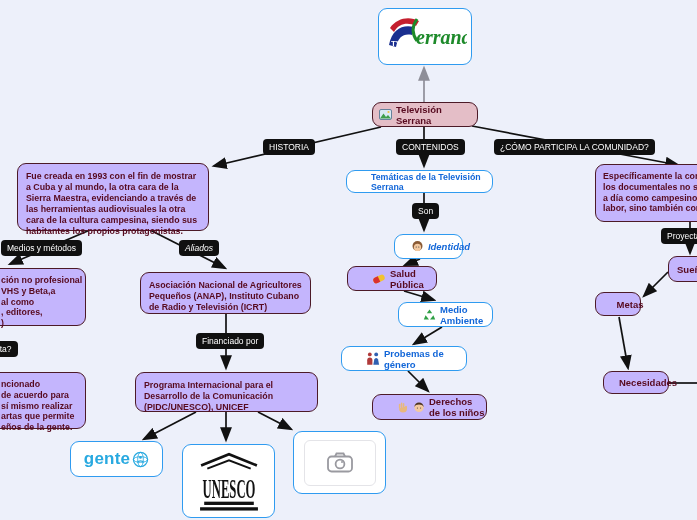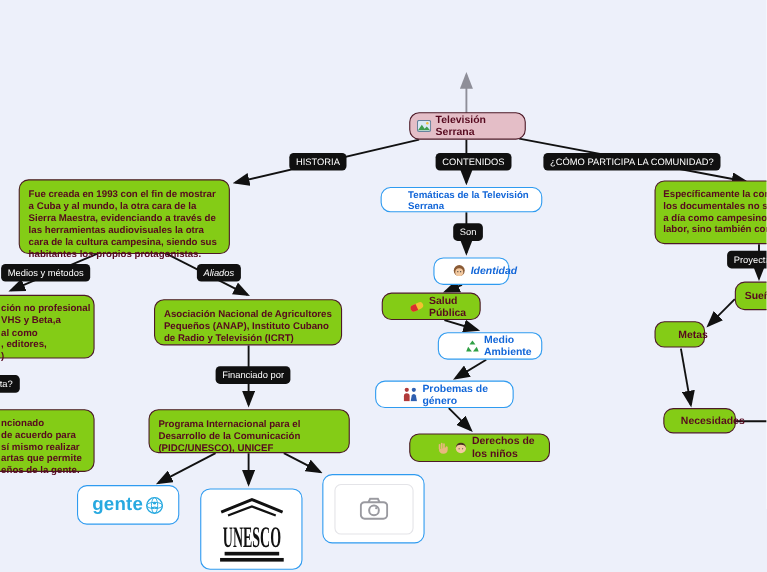--- a/index.html
+++ b/index.html
@@ -2,21 +2,21 @@
 <html><head>
 <meta charset="utf-8">
 <style>
   html,body{margin:0;padding:0;}
   .canvas{
     position:relative;width:697px;height:520px;overflow:hidden;
     background:#edf0fa;font-family:"Liberation Sans",sans-serif;
   }
   .lines{position:absolute;left:0;top:0;z-index:1;}
   .node{position:absolute;box-sizing:border-box;display:flex;align-items:center;justify-content:center;gap:4px;z-index:2;padding-left:24px;}
-  .pink{background:#84cc16;border:1.5px solid #4c1a27;border-radius:9px;color:#570a1f;font-weight:bold;font-size:9.5px;}
+  .pink{background:#c4b5fd;border:1.5px solid #4c1a27;border-radius:9px;color:#570a1f;font-weight:bold;font-size:9.5px;}
   .blue{background:#ffffff;border:1.5px solid #2f9bf0;border-radius:9px;color:#1266d8;font-weight:bold;font-size:9.5px;}
   .desc{display:block;font-size:8.8px;line-height:11px;text-align:left;padding:7px 8px;}
   .frag{display:block;white-space:pre;font-size:8.8px;line-height:10.8px;text-align:left;padding:6px 6px 6px 12px;}
   .black-label{position:absolute;background:#101010;color:#ffffff;border-radius:4px;
     font-size:8.5px;padding:3px 6px;z-index:3;white-space:nowrap;display:flex;align-items:center;}
   .box-blue{position:absolute;background:#ffffff;border:1.6px solid #2f9bf0;border-radius:9px;
     display:flex;align-items:center;justify-content:center;z-index:2;}
   .ts-node{background:#e4bec7;}
   .unicef-text{color:#28a9e0;font-weight:bold;font-size:17px;letter-spacing:0.2px;margin-right:2px;}
   .cam-inner{border:1.3px solid #e4e4e8;border-radius:6px;width:70px;height:44px;display:flex;align-items:center;justify-content:center;}
@@ -50,20 +50,29 @@
     <line x1="420" y1="259" x2="405" y2="265" stroke="#111" stroke-width="1.7" marker-end="url(#ah)"></line>
     <line x1="404" y1="291" x2="434" y2="300" stroke="#111" stroke-width="1.7" marker-end="url(#ah)"></line>
     <line x1="442" y1="327" x2="414" y2="344" stroke="#111" stroke-width="1.7" marker-end="url(#ah)"></line>
     <line x1="408" y1="371" x2="428" y2="391" stroke="#111" stroke-width="1.7" marker-end="url(#ah)"></line>
     <line x1="690" y1="222" x2="690" y2="253" stroke="#111" stroke-width="1.7" marker-end="url(#ah)"></line>
     <line x1="668" y1="272" x2="644" y2="296" stroke="#111" stroke-width="1.7" marker-end="url(#ah)"></line>
     <line x1="619" y1="317" x2="628" y2="368" stroke="#111" stroke-width="1.7" marker-end="url(#ah)"></line>
     <line x1="668" y1="383" x2="697" y2="383" stroke="#111" stroke-width="1.7"></line>
   </svg>
 
+  <div class="box-blue" style="left:378px;top:8px;width:92px;height:55px;">
+    <svg width="84" height="48" viewBox="0 0 84 48">
+      <path d="M7 15 C14 5, 26 3, 36 8 L33 13 C25 9, 16 10, 11 19 Z" fill="#c41f2e"></path>
+      <path d="M6 32 C9 16, 20 11, 31 14 L29 22 C21 20, 15 24, 13 34 Z" fill="#1a2f8f"></path>
+      <text x="8" y="33" font-size="8" font-weight="bold" fill="#ffffff">TV</text>
+      <path d="M34 6 C29 13, 29 21, 34 28" stroke="#1d8a2a" stroke-width="3" fill="none"></path>
+      <text x="33" y="31" font-family="Liberation Serif, serif" font-style="italic" font-weight="bold" font-size="20" fill="#1d8a2a">errana</text>
+    </svg>
+  </div>
 
   <div class="node pink ts-node" style="left:372px;top:102px;width:106px;height:25px;padding:3px 6px;">
     <span class="icon">
       <svg width="13" height="11" viewBox="0 0 13 11">
           <rect x="0.5" y="0.5" width="12" height="10" rx="1.5" fill="#dbe9f4" stroke="#66829c"></rect>
           <path d="M1 9.5 L4.5 4.5 L7 8 L9 6 L12 9.5 Z" fill="#3f9e4d"></path>
           <circle cx="9.5" cy="3" r="1.1" fill="#f0c040"></circle>
         </svg>
     </span>
     <span>Televisión Serrana</span>
@@ -171,21 +180,21 @@
       <svg width="14" height="13" viewBox="0 0 14 13">
           <circle cx="3.8" cy="2.4" r="1.9" fill="#b03a3a"></circle>
           <path d="M1.2 12.8 V8.2 a2.6 2.6 0 0 1 5.2 0 V12.8 Z" fill="#b03a3a"></path>
           <circle cx="10.2" cy="2.4" r="1.9" fill="#2f5fb0"></circle>
           <path d="M7.3 12.8 l1 -5.2 a2 2.2 0 0 1 3.8 0 l1 5.2 Z" fill="#2f5fb0"></path>
         </svg>
     </span>
     <span>Probemas de género</span>
   </div>
 
-  <div class="node pink" style="left:372px;top:394px;width:128px;height:26px;">
+  <div class="node pink" style="left:372px;top:394px;width:115px;height:26px;">
     <span class="icon">
       <svg width="12" height="12" viewBox="0 0 12 12">
           <path d="M2 7.5 c0 2.8 1.6 4 4 4 s4 -1.4 4 -3.6 V5.4 c-0.6 -1 -1.8 -0.8 -2 0.4" fill="#e8b87e"></path>
           <path d="M2.6 7 V3.4 M4.6 6.4 V2.2 M6.6 6.4 V2.8" stroke="#e8b87e" stroke-width="1.5" stroke-linecap="round" fill="none"></path>
         </svg>
     </span>
     <span class="icon">
       <svg width="12" height="12" viewBox="0 0 12 12">
           <circle cx="6" cy="6.4" r="4.6" fill="#f3c9a0"></circle>
           <path d="M1.4 6 a4.6 4.6 0 0 1 9.2 0 c-1 -2 -2.2 -2.6 -4.6 -2.6 s-3.6 0.6 -4.6 2.6 Z" fill="#4a3220"></path>

